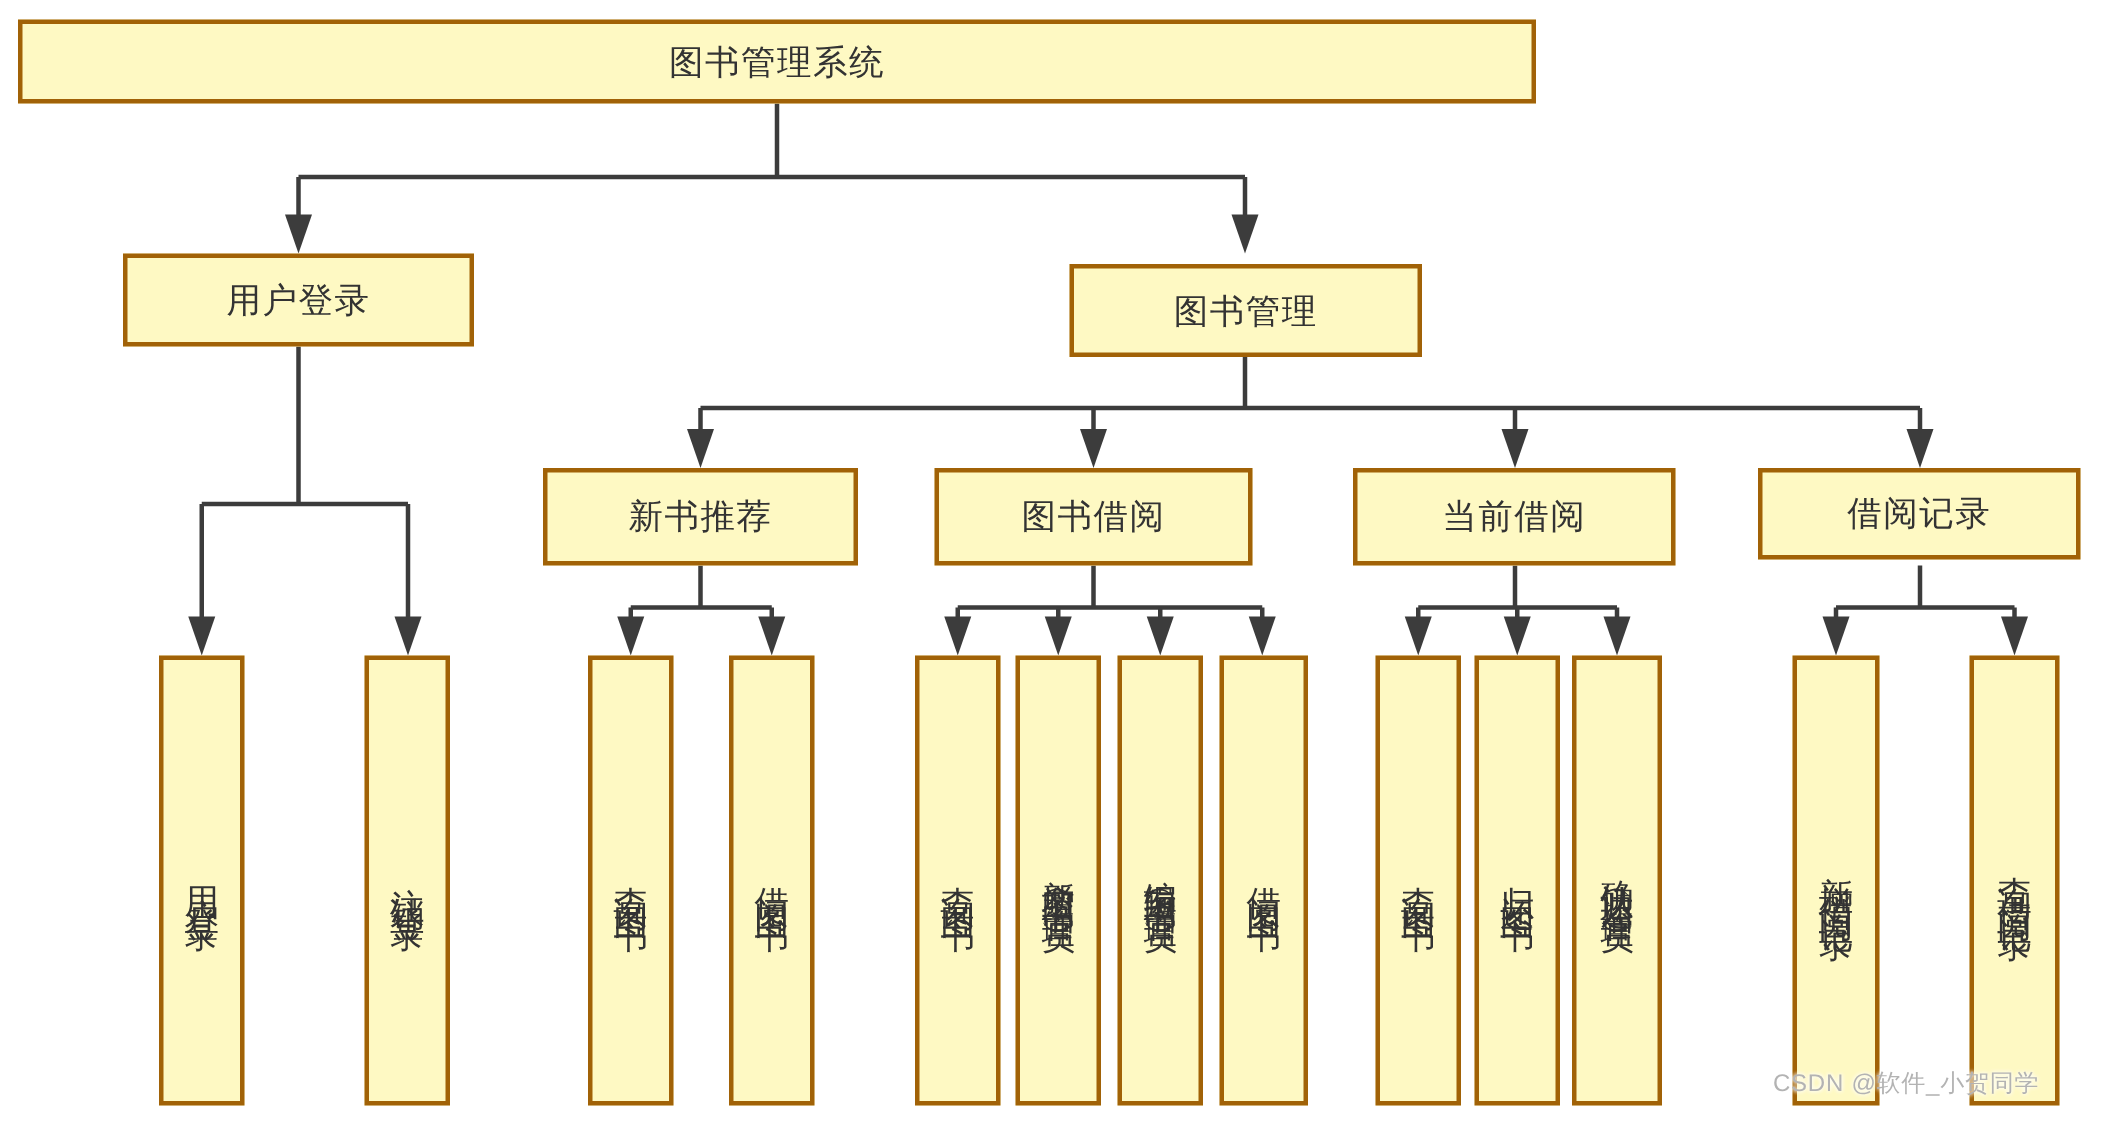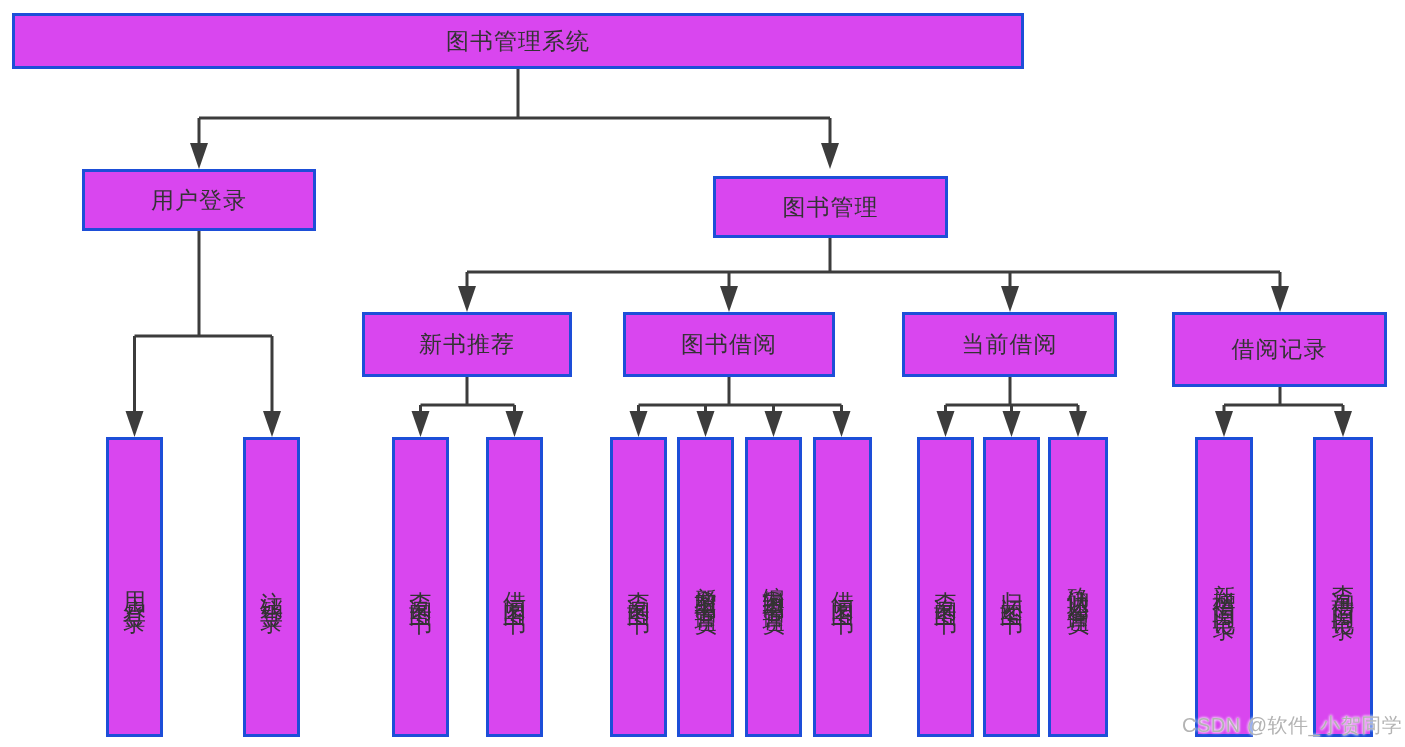--- a/index.html
+++ b/index.html
@@ -18,22 +18,22 @@
   #connector-svg {
     position: absolute;
     left: 0;
     top: 0;
     width: 1405px;
     height: 747px;
   }
   .node {
     position: absolute;
     box-sizing: border-box;
-    border: 3px solid #1d4ed8;
-    background: #d946ef;
+    border: 3px solid #a16207;
+    background: #fef9c3;
     display: flex;
     align-items: center;
     justify-content: center;
     color: #333333;
     font-size: 23px;
     letter-spacing: 1px;
     text-align: center;
   }
   .hbox { line-height: 1; }
   .vbox {
@@ -44,42 +44,42 @@
   .vbox.long { letter-spacing: 4px; font-size: 22px; }
   
   #n-root           { left: 12px;   top: 13px;  width: 1012px; height: 56px; }
   
   #n-user-login     { left: 82px;   top: 169px; width: 234px;  height: 62px; }
   #n-book-mgmt      { left: 713px;  top: 176px; width: 235px;  height: 62px; }
   
   #n-new-book-rec   { left: 362px;  top: 312px; width: 210px;  height: 65px; }
   #n-book-borrow    { left: 623px;  top: 312px; width: 212px;  height: 65px; }
   #n-current-borrow { left: 902px;  top: 312px; width: 215px;  height: 65px; align-items: center; }
-  #n-borrow-record  { left: 1172px; top: 312px; width: 215px;  height: 75px; }
+  #n-borrow-record  { left: 1172px; top: 312px; width: 215px;  height: 61px; }
   
   .leaf { top: 437px; height: 300px; width: 57px; }
   #l-user-login   { left: 106px; }
   #l-logout       { left: 243px; }
   #l-nb-query     { left: 392px; }
   #l-nb-borrow    { left: 486px; }
   #l-bb-query     { left: 610px; }
   #l-bb-add       { left: 677px; }
   #l-bb-edit      { left: 745px; }
   #l-bb-borrow    { left: 813px; width: 59px; }
   #l-cb-query     { left: 917px; }
   #l-cb-return    { left: 983px; }
   #l-cb-confirm   { left: 1048px; width: 60px; }
   #l-br-add       { left: 1195px; width: 58px; }
   #l-br-query     { left: 1313px; width: 60px; }
   #watermark {
     position: absolute;
     left: 1182px;
     top: 712px;
     width: 220px;
-    font-size: 20px;
+    font-size: 16px;
     color: #b3b3b3;
     letter-spacing: 0.5px;
     text-shadow: 0 0 3px #ffffff, 0 0 3px #ffffff;
     white-space: nowrap;
   }
 </style>
 </head>
 <body>
 
 <div id="canvas">

